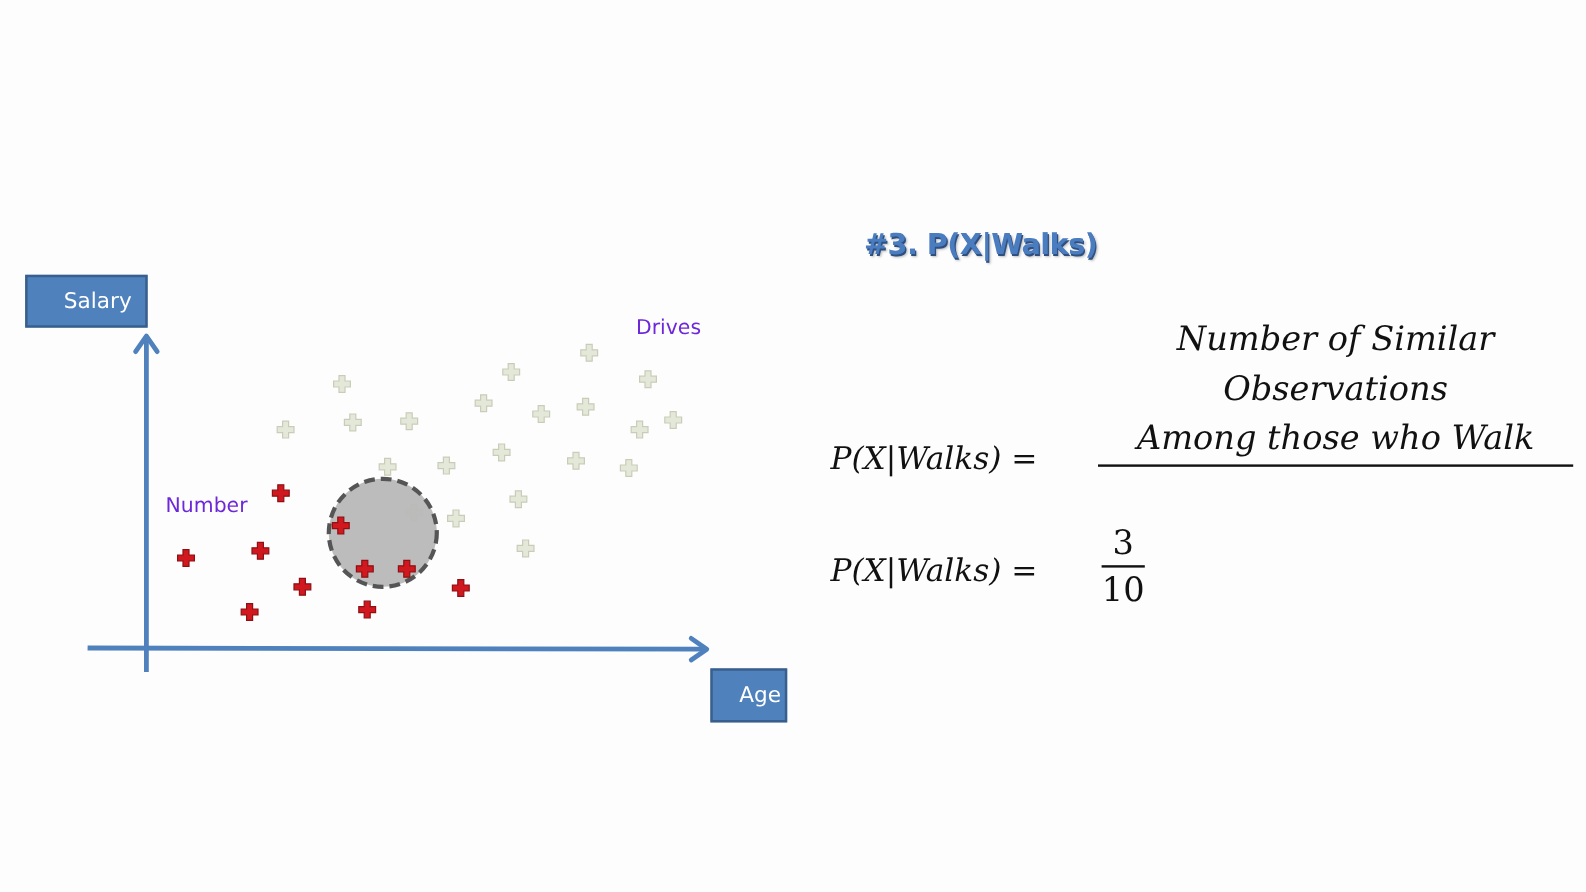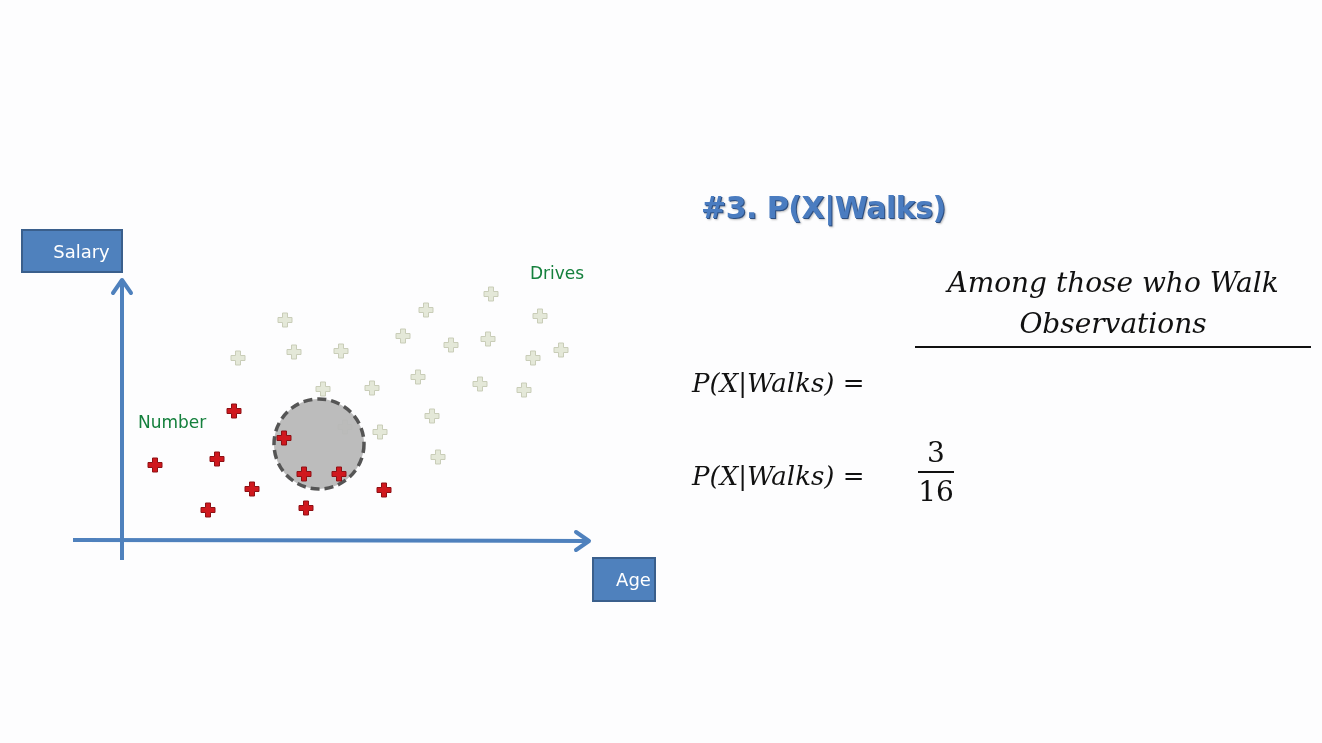--- a/index.html
+++ b/index.html
@@ -9,28 +9,28 @@
     font-family:"DejaVu Sans", sans-serif;
   }
   .axis-label-box {
     position:absolute; background:#4f81bd; border:2px solid #3a5f8c;
     color:#fff; font-family:"DejaVu Sans", sans-serif; font-size:18px;
     display:flex; align-items:center; justify-content:center; box-sizing:border-box;padding-left:19px;
   }
   #salary-box { left:21px; top:229px; width:102px; height:44px; }
   #age-box { left:592px; top:557px; width:64px; height:45px; }
   .group-label {
-    position:absolute; font-size:17px; color:#15803d; font-family:"DejaVu Sans", sans-serif;
+    position:absolute; font-size:17px; color:#6d28d9; font-family:"DejaVu Sans", sans-serif;
   }
   #walks-label { left:138px; top:412px; }
   #drives-label { left:530px; top:263px; }
   svg.plot { position:absolute; left:0; top:0; }
   .title {
-    position:absolute; left:701px; top:190px;
-    font-family:"DejaVu Sans", sans-serif; font-weight:bold; font-size:30px;
+    position:absolute; left:720px; top:190px;
+    font-family:"DejaVu Sans", sans-serif; font-weight:bold; font-size:24px;
     color:#4a7cc0;
     text-shadow: 1px 1px 0 #2e4f80, 2px 2px 2px rgba(0,0,0,0.25);
     letter-spacing:-0.5px;
   }
   .math {
     position:absolute; font-family:"DejaVu Serif", serif; font-style:italic; color:#111;
     font-size:26px; white-space:nowrap;
   }
   #eq1-lhs { left:692px; top:368px; }
   .frac1 {
@@ -109,23 +109,24 @@
   <span>Age</span>
 </div>
 
 <div id="walks-label" class="group-label">Number</div>
 <div id="drives-label" class="group-label">Drives</div>
 
 <div class="title">#3. P(X|Walks)</div>
 
 <div id="eq1-lhs" class="math">P(X|Walks) =</div>
 <div class="frac1">
+  <div class="num-line">Number of Similar</div>
+  <div class="num-line">Observations</div>
   <div class="num-line">Among those who Walk</div>
-  <div class="num-line">Observations</div>
   <div class="bar"></div>
 </div>
 
 <div id="eq2-lhs" class="math">P(X|Walks) =</div>
 <div class="frac2">
   <div>3</div>
   <div class="bar"></div>
-  <div>16</div>
+  <div>10</div>
 </div>
 
 </body></html>

